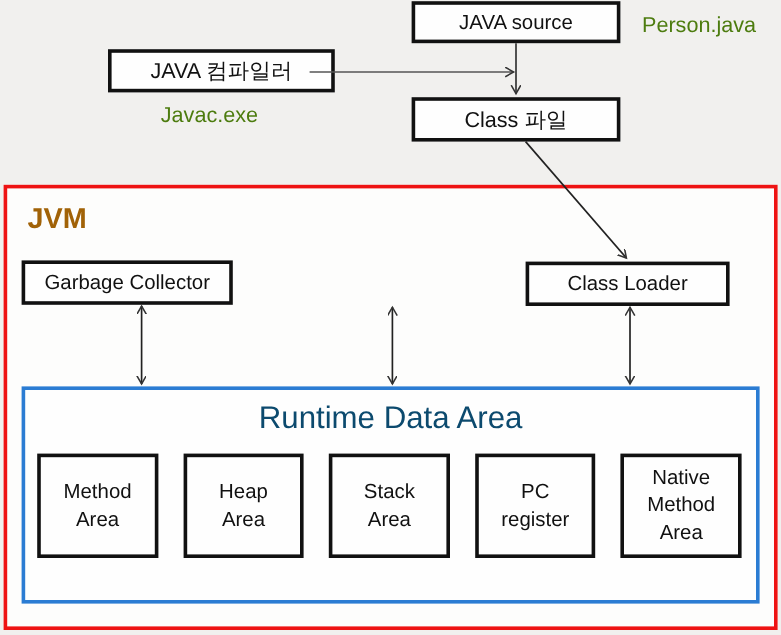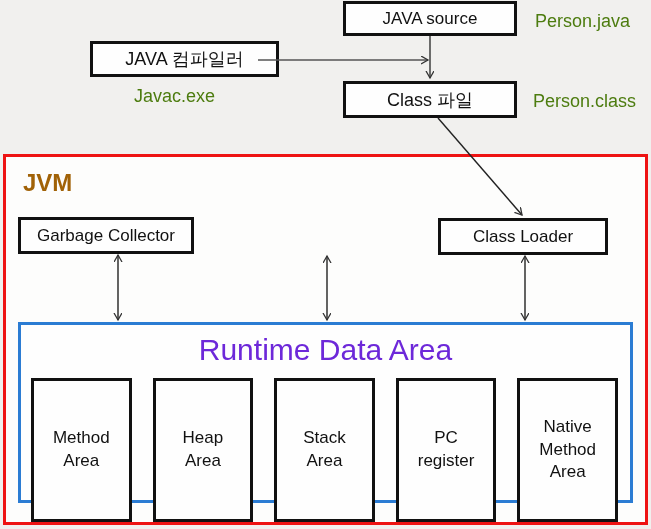--- a/index.html
+++ b/index.html
@@ -41,26 +41,26 @@
   #runtime-area{
     position:absolute;
     left:18px;top:322px;width:615px;height:181px;
     border:3px solid #2b7cd3;
     background:#fefefe;
     box-sizing:border-box;
   }
   #runtime-title{
     position:absolute;left:0;right:0;top:8px;
     text-align:center;
-    font-size:30px;color:#6d28d9;
+    font-size:26px;color:#0c4a6e;
   }
   #runtime-table{
     position:absolute;
     left:10px;top:53px;
-    width:587px;height:144px;
+    width:587px;height:87px;
     display:flex;
     gap:24px;
   }
   .rt-cell{
     flex:1;
     border:3px solid #111;
     margin-left:-3px;
     display:flex;align-items:center;justify-content:center;
     text-align:center;
     font-size:17px;color:#111;
@@ -89,21 +89,20 @@
   <div class="box" style="left:90px;top:41px;width:189px;height:36px;font-size:18px;">
     <span>JAVA 컴파일러</span>
   </div>
 
   <div class="side-label" style="left:134px;top:86px;">Javac.exe</div>
 
   <div class="box" style="left:343px;top:81px;width:174px;height:37px;font-size:18px;">
     <span>Class 파일</span>
   </div>
 
-  <div class="side-label" style="left:533px;top:91px;">Person.class</div>
 
   <div id="jvm-container">
     <div id="jvm-label">JVM</div>
   </div>
 
   <div class="box" style="left:18px;top:217px;width:176px;height:37px;justify-content:center;">
     <span>Garbage Collector</span>
   </div>
 
 

